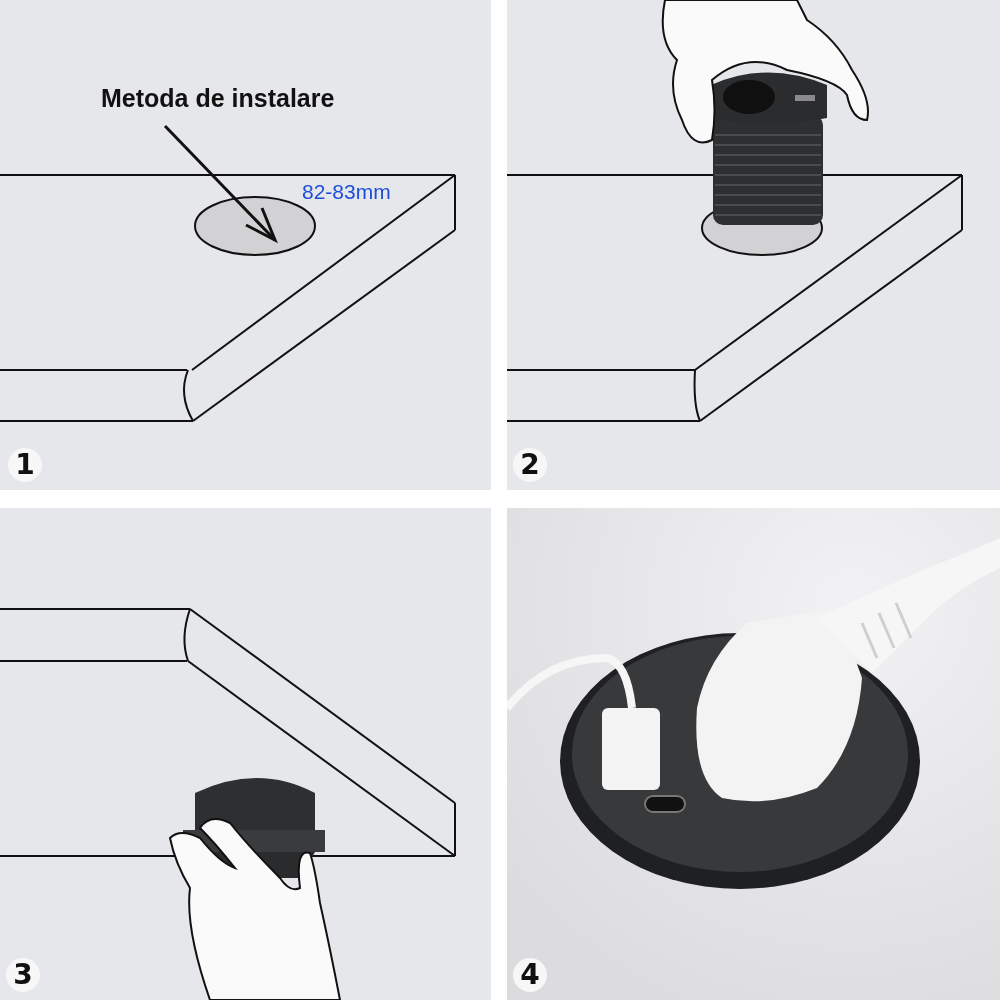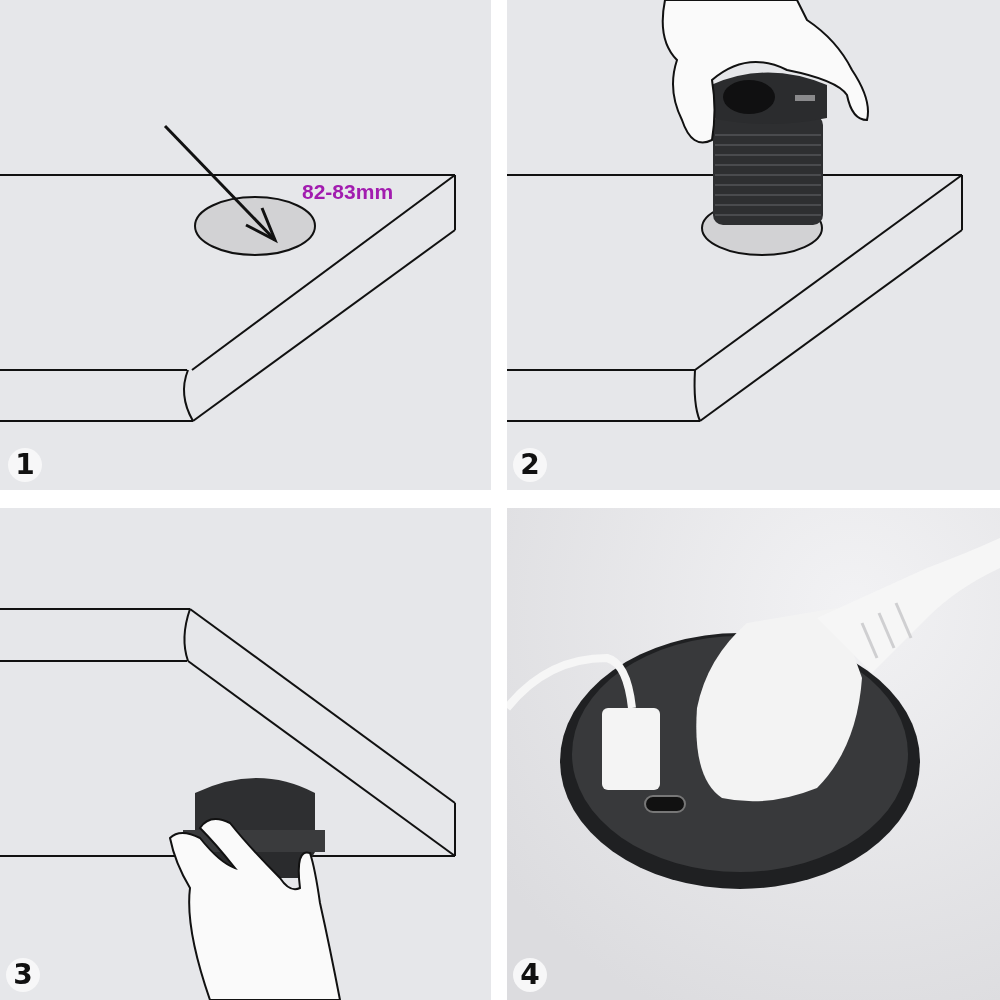--- a/index.html
+++ b/index.html
@@ -12,21 +12,21 @@
     #p4 { left: 507px; top: 508px; width: 493px; height: 492px; background: #e9e9ec; }
     .step-badge {
       position: absolute; width: 34px; height: 34px; border-radius: 50%;
       background: #f7f7f8; color: #111; font-weight: bold; font-size: 28px;
       line-height: 34px; text-align: center; font-family: "DejaVu Sans", sans-serif;
     }
     .title-label {
       position: absolute; left: 101px; top: 84px; font-size: 25px; font-weight: bold; color: #111; white-space: nowrap;
     }
     .dim-label {
-      position: absolute; left: 302px; top: 180px; font-size: 21px; font-weight: bold; color: #a21caf; white-space: nowrap;
+      position: absolute; left: 302px; top: 180px; font-size: 21px; font-weight: normal; color: #1d4ed8; white-space: nowrap;
     }
   </style>
 </head>
 <body>
 
 <div class="panel" id="p1">
   <svg width="491" height="490" viewBox="0 0 491 490">
 
     <line x1="0" y1="175" x2="455" y2="175" stroke="#111" stroke-width="2"></line>
 
@@ -38,20 +38,21 @@
 
     <line x1="0" y1="370" x2="187" y2="370" stroke="#111" stroke-width="2"></line>
     <line x1="0" y1="421" x2="193" y2="421" stroke="#111" stroke-width="2"></line>
     <path d="M188 370 Q178 395 193 421" fill="none" stroke="#111" stroke-width="2"></path>
 
     <ellipse cx="255" cy="226" rx="60" ry="29" fill="#d2d2d4" stroke="#111" stroke-width="2"></ellipse>
 
     <line x1="165" y1="126" x2="275" y2="240" stroke="#111" stroke-width="3"></line>
     <path d="M246 225 L275 240 L262 208" fill="none" stroke="#111" stroke-width="3"></path>
   </svg>
+  <div class="title-label">Metoda de instalare</div>
   <div class="dim-label">82-83mm</div>
   <div class="step-badge" style="left:8px; top:448px;">1</div>
 </div>
 
 <div class="panel" id="p2">
   <svg width="493" height="490" viewBox="0 0 493 490">
 
     <line x1="0" y1="175" x2="455" y2="175" stroke="#111" stroke-width="2"></line>
     <line x1="455" y1="175" x2="188" y2="370" stroke="#111" stroke-width="2"></line>
     <line x1="455" y1="175" x2="455" y2="230" stroke="#111" stroke-width="2"></line>

